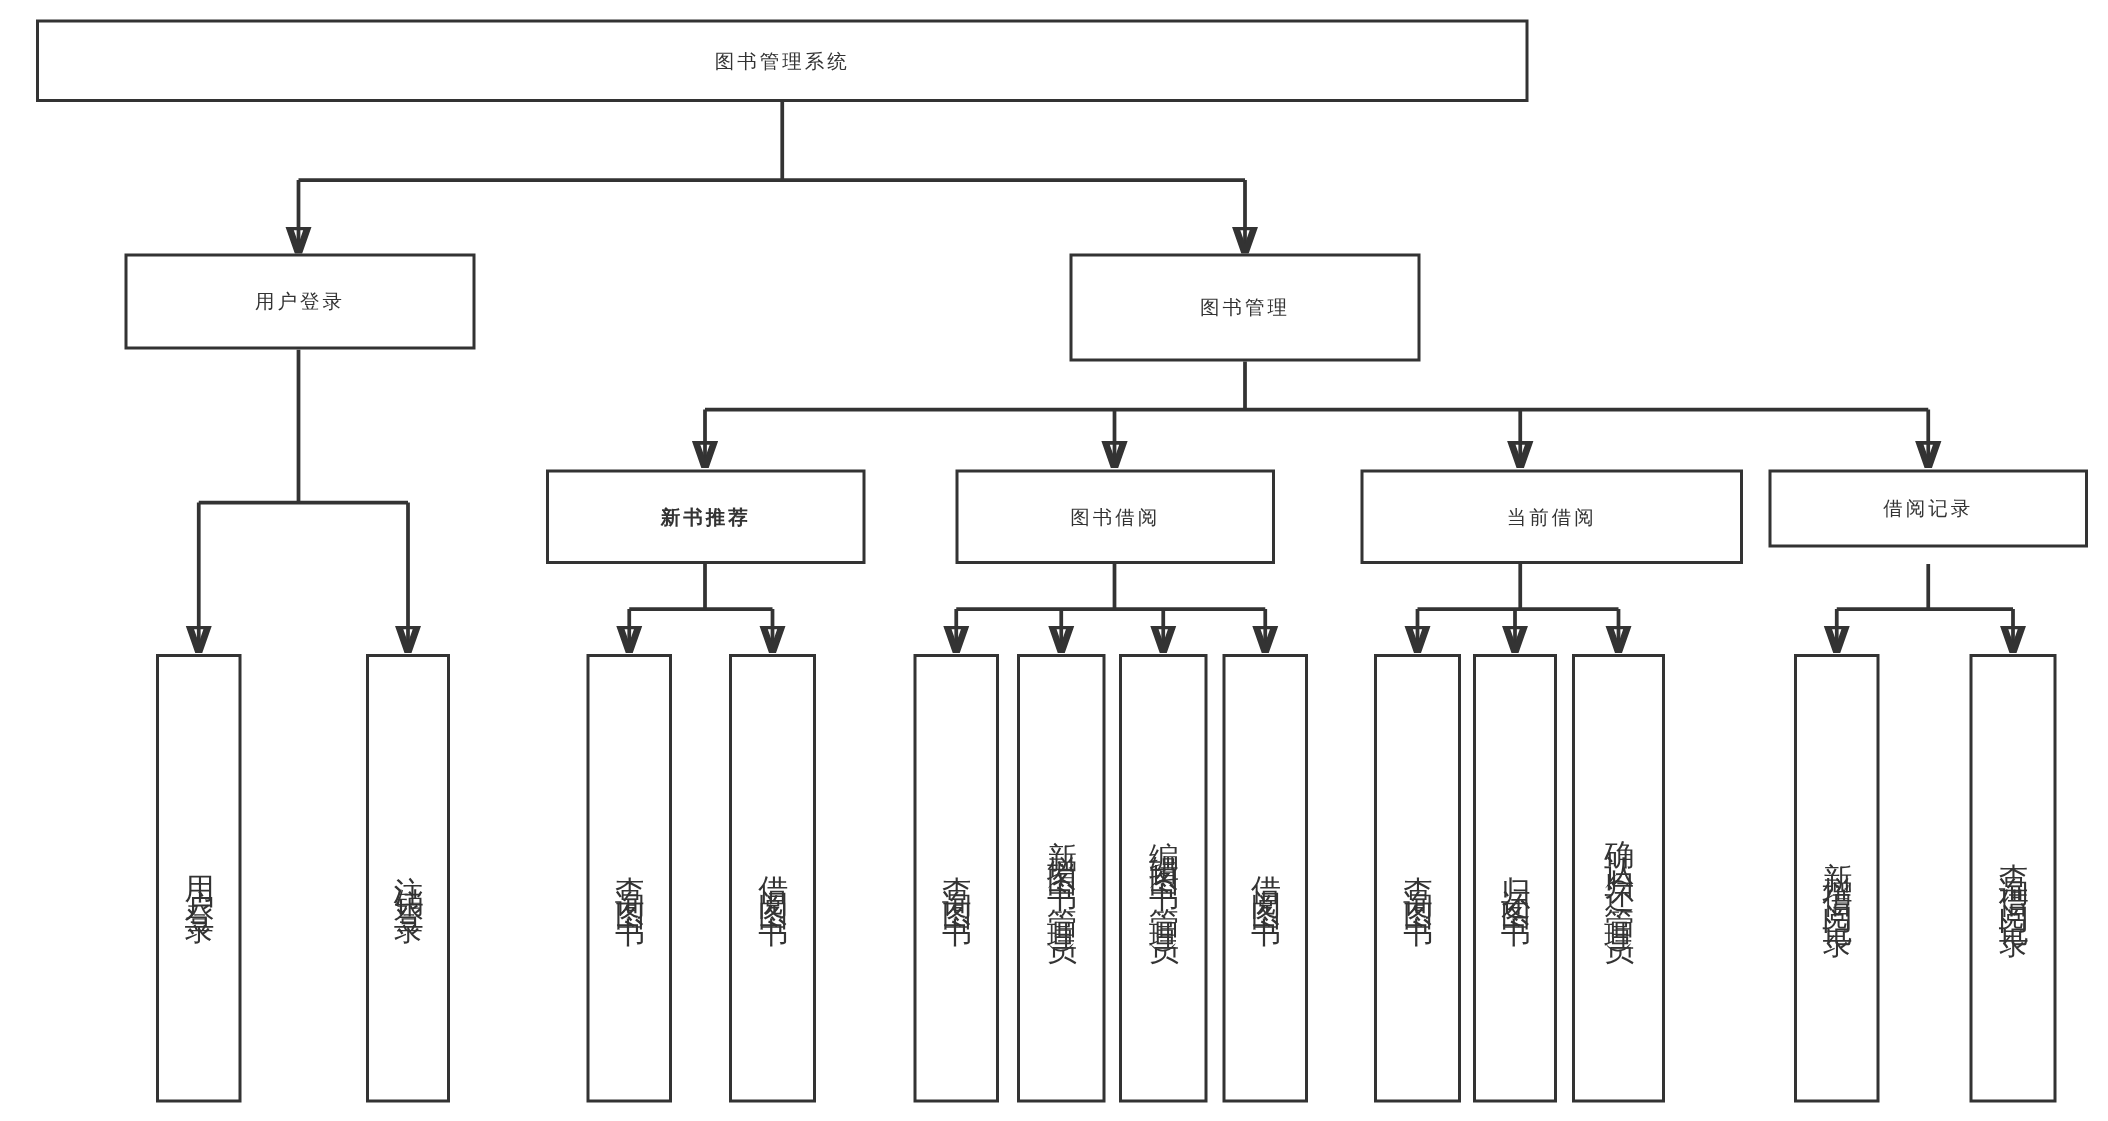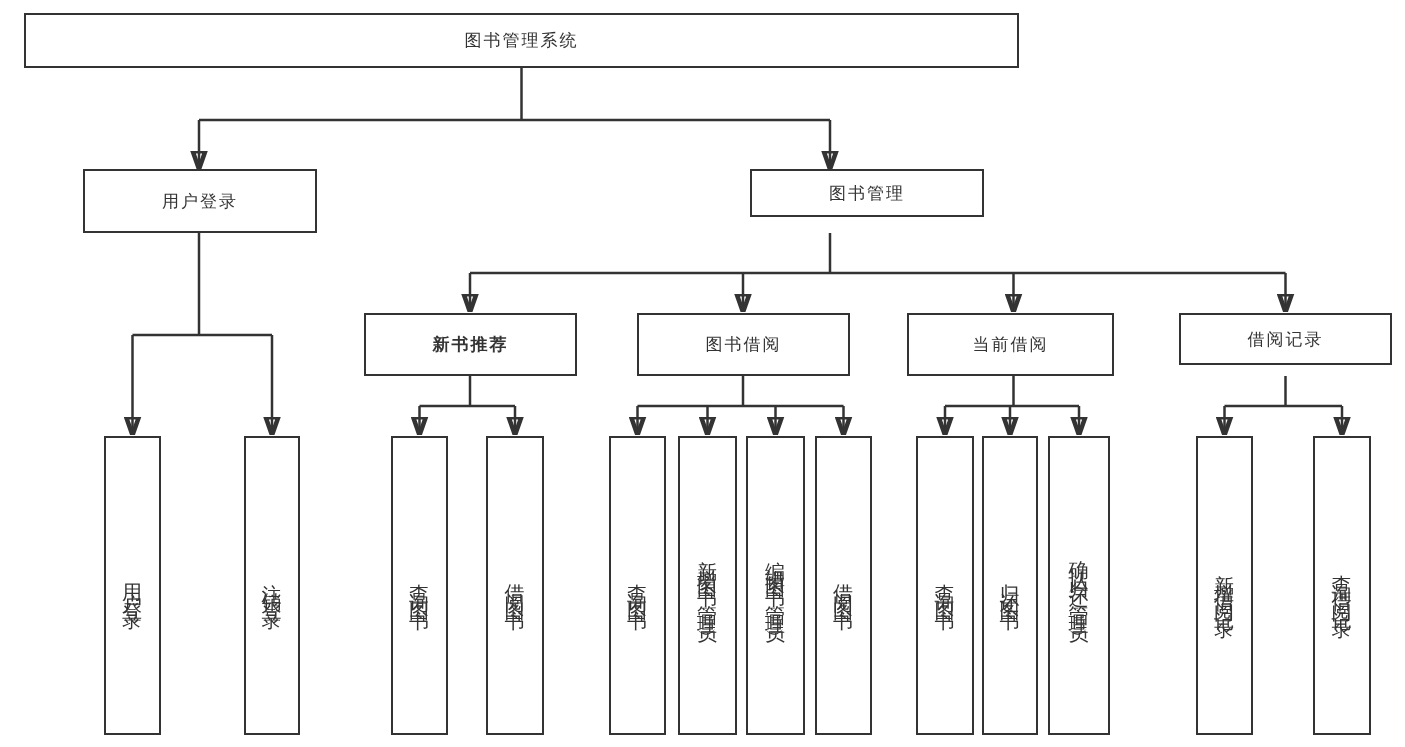--- a/index.html
+++ b/index.html
@@ -30,21 +30,21 @@
     position: absolute;
     box-sizing: border-box;
     border: 2.5px solid #333333;
     background: #ffffff;
     display: flex;
     align-items: center;
     justify-content: center;
     color: #333333;
   }
   .h-label {
-    font-size: 17px;
+    font-size: 13px;
     letter-spacing: 2px;
     white-space: nowrap;
   }
   .leaf .v-label {
     writing-mode: vertical-rl;
     text-orientation: mixed;
     font-size: 20px;
     line-height: 1.2;
     letter-spacing: 9px;
     white-space: nowrap;
@@ -114,31 +114,31 @@
     <path d="M1342,406 V432.5" marker-end="url(#arw)"></path>
   </svg>
 
   <div class="node" style="left:24px; top:13px; width:995px; height:55px;">
     <span class="h-label">图书管理系统</span>
   </div>
 
   <div class="node" style="left:83px; top:169px; width:234px; height:64px;">
     <span class="h-label">用户登录</span>
   </div>
-  <div class="node" style="left:713px; top:169px; width:234px; height:48px;margin-left:37px;">
+  <div class="node" style="left:713px; top:169px; width:234px; height:72px;">
     <span class="h-label">图书管理</span>
   </div>
 
   <div class="node" style="left:364px; top:313px; width:213px; height:63px;font-weight:bold;">
     <span class="h-label">新书推荐</span>
   </div>
   <div class="node" style="left:637px; top:313px; width:213px; height:63px;">
     <span class="h-label">图书借阅</span>
   </div>
-  <div class="node" style="left:907px; top:313px; width:207px; height:63px;">
+  <div class="node" style="left:907px; top:313px; width:255px; height:63px;">
     <span class="h-label">当前借阅</span>
   </div>
   <div class="node" style="left:1179px; top:313px; width:213px; height:52px;">
     <span class="h-label">借阅记录</span>
   </div>
 
   <div class="node leaf" style="left:104px; top:436px; width:57px; height:299px;">
     <span class="v-label">用户登录</span>
   </div>
   <div class="node leaf" style="left:244px; top:436px; width:56px; height:299px;">

